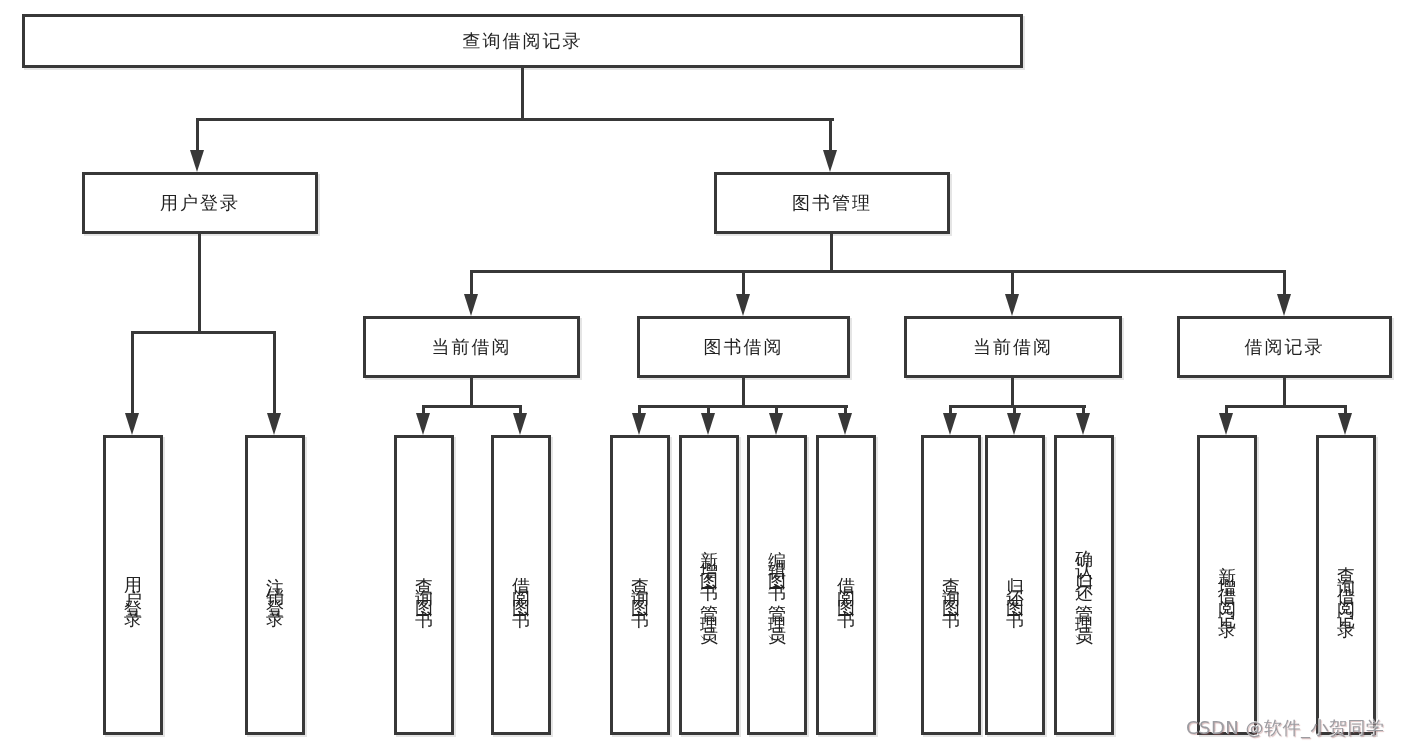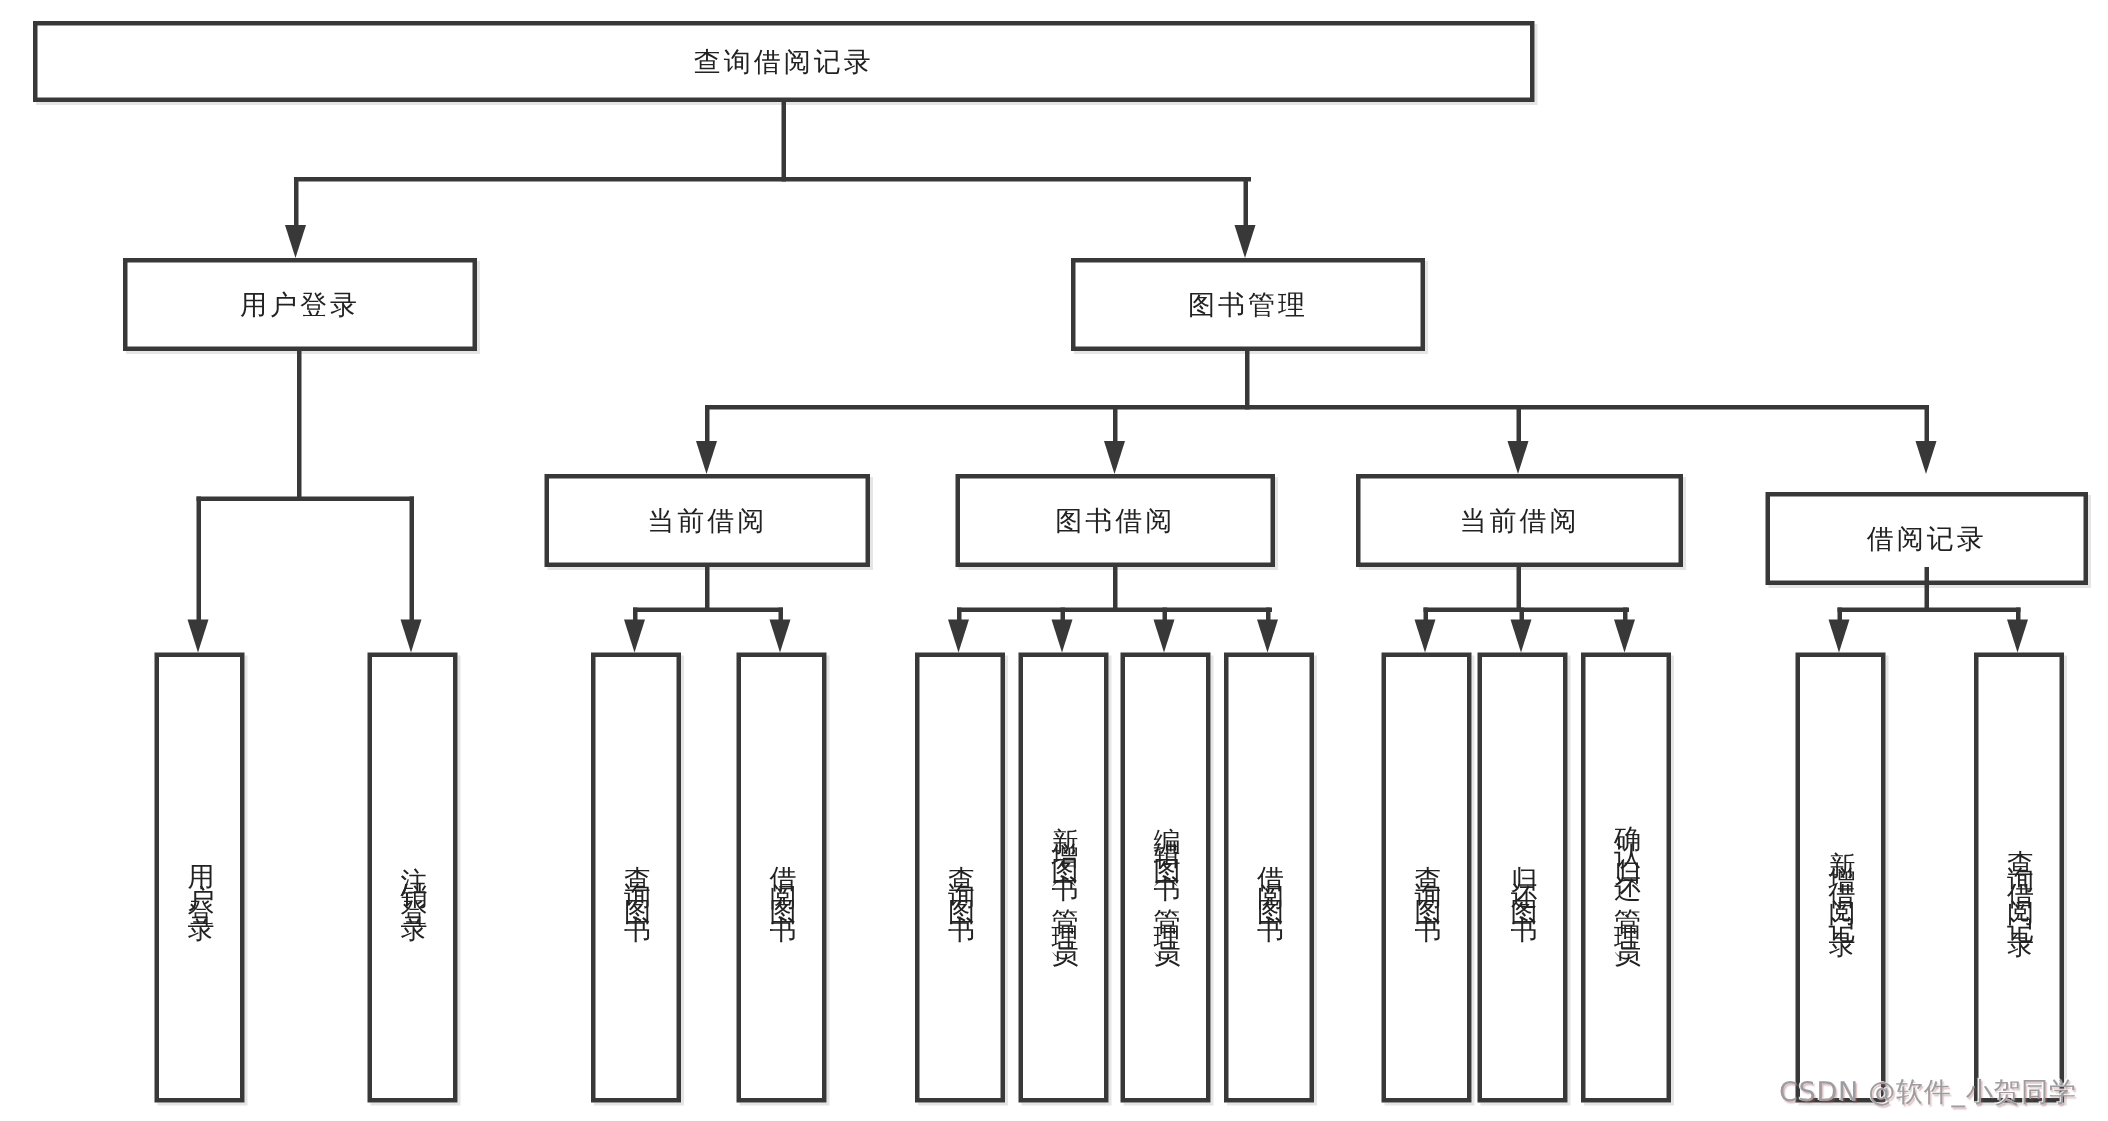--- a/index.html
+++ b/index.html
@@ -55,21 +55,21 @@
 
   <div class="hbox" style="left:363px;top:316px;width:217px;height:62px">
     <span>当前借阅</span>
   </div>
   <div class="hbox" style="left:637px;top:316px;width:213px;height:62px">
     <span>图书借阅</span>
   </div>
   <div class="hbox" style="left:904px;top:316px;width:218px;height:62px">
     <span>当前借阅</span>
   </div>
-  <div class="hbox" style="left:1177px;top:328px;width:215px;height:62px">
+  <div class="hbox" style="left:1177px;top:316px;width:215px;height:62px">
     <span>借阅记录</span>
   </div>
 
   <div class="vbox" style="left:103px;top:435px;width:60px;height:300px">
     <span>用户登录</span>
   </div>
   <div class="vbox" style="left:245px;top:435px;width:60px;height:300px">
     <span>注销登录</span>
   </div>
 

